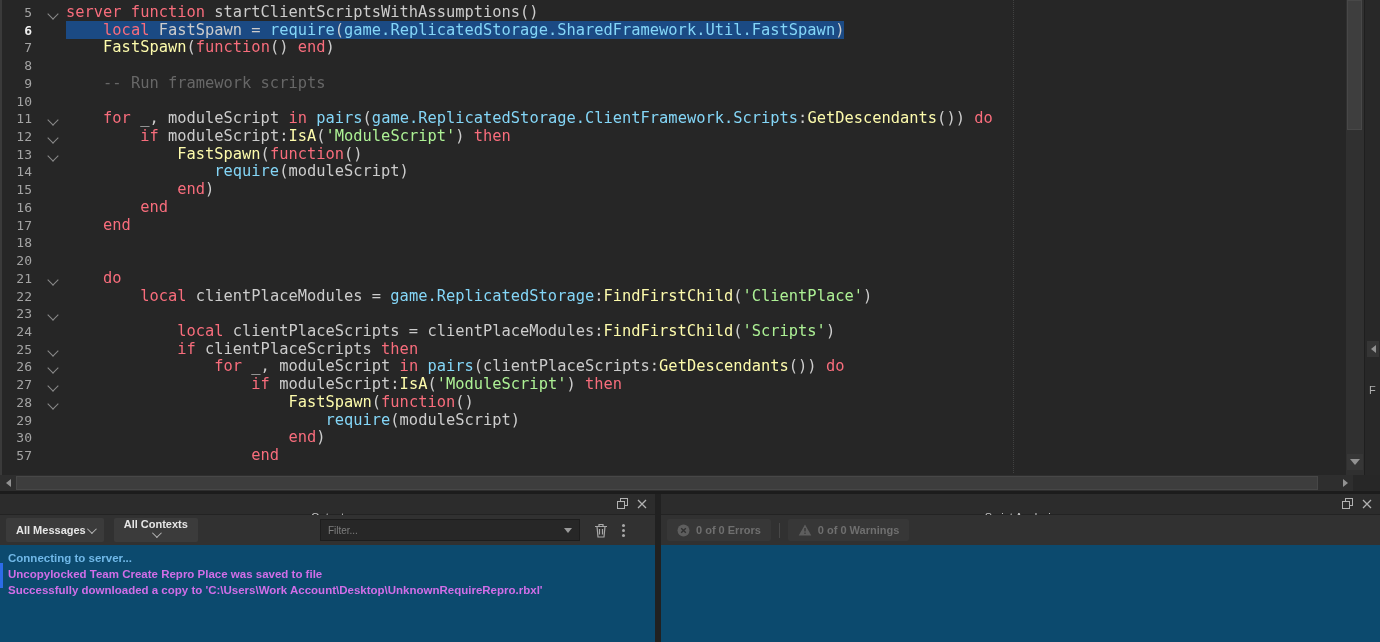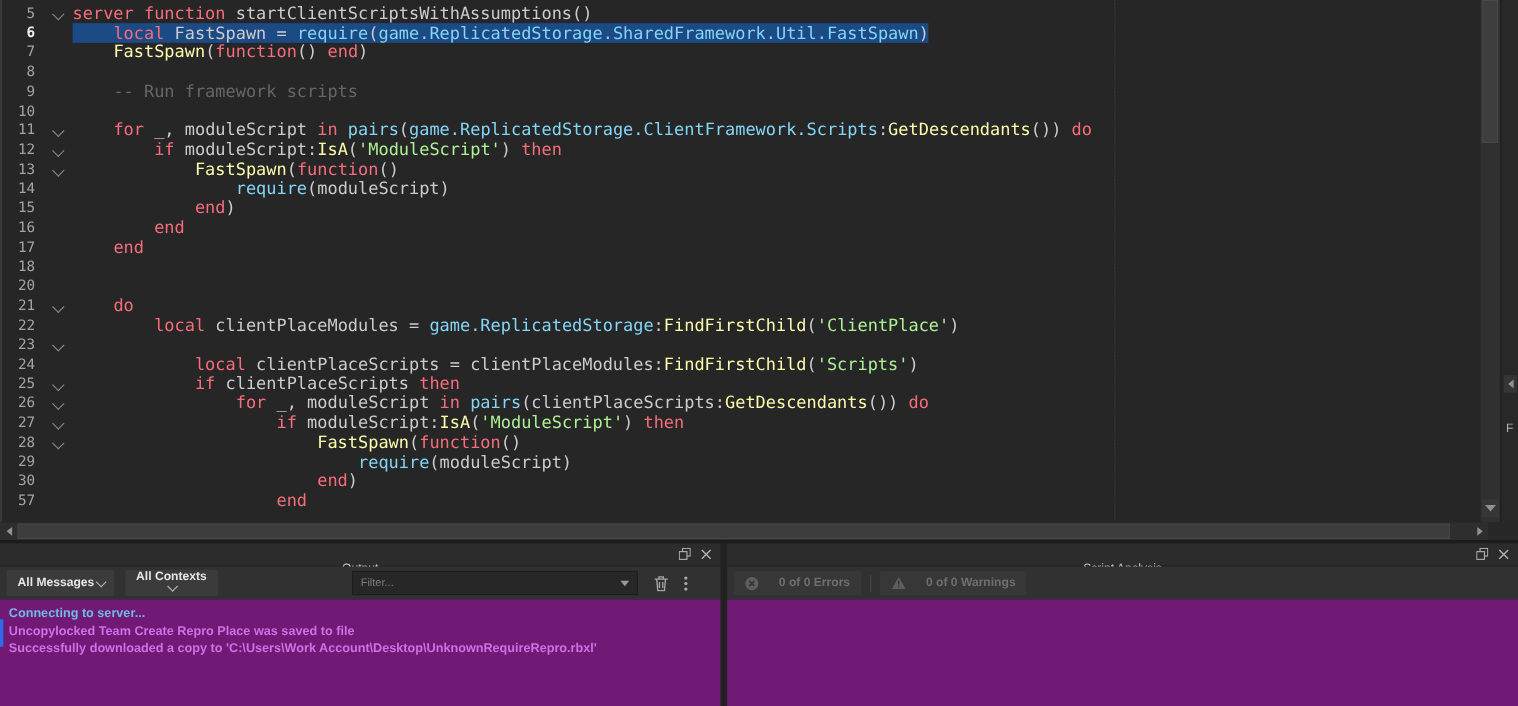--- a/index.html
+++ b/index.html
@@ -47,21 +47,21 @@
   
   #dock{position:absolute;left:0;top:494px;width:1380px;height:148px;background:#212121;}
   .panel{position:absolute;top:0;height:148px;display:flex;flex-direction:column;}
   #output-panel{left:0;width:655px;}
   #script-analysis-panel{left:661px;width:719px;}
   .panel-titlebar{position:relative;flex:none;height:20px;background:#2c2c2c;border-bottom:1px solid #232323;}
   .panel-title{position:absolute;left:0;right:0;top:17px;text-align:center;color:#c9c9c9;font-size:11px;}
   .titlebar-icons{position:absolute;right:8px;top:4px;display:flex;gap:9px;align-items:center;}
   .icon-btn{display:inline-flex;align-items:center;justify-content:center;cursor:default;}
   .panel-toolbar{flex:none;height:30px;background:#313131;display:flex;align-items:center;position:relative;}
-  .panel-content{flex:1;background:#701a75;position:relative;overflow:hidden;}
+  .panel-content{flex:1;background:#0c4a6e;position:relative;overflow:hidden;}
 
   
   .dd{display:flex;align-items:center;gap:1px;height:24px;padding:0 10px;margin-left:6px;background:#3b3b3b;
       border:none;border-radius:2px;color:#e6e6e6;font-size:11px;font-weight:bold;font-family:"Liberation Sans",sans-serif;}
   .dd .chev-sm{display:inline-block;width:6px;height:6px;border-right:1.4px solid #b5b5b5;border-bottom:1.4px solid #b5b5b5;transform:rotate(45deg) translateY(-2px);}
   .dd+.dd{margin-left:10px;flex-direction:column;}
   .filter-combo{margin-left:122px;width:260px;height:22px;background:#272727;border:1px solid #1d1d1d;box-sizing:border-box;display:flex;align-items:center;}
   .filter-combo input{flex:1;background:transparent;border:none;outline:none;color:#bdbdbd;font-size:10px;padding:0 7px;font-family:"Liberation Sans",sans-serif;}
   .filter-combo input::placeholder{color:#7d7d7d;}
   .combo-arrow{width:0;height:0;border-left:4px solid transparent;border-right:4px solid transparent;border-top:5px solid #9a9a9a;margin-right:7px;}
@@ -69,21 +69,21 @@
   .kebab{width:3px;height:3px;background:#a8a8a8;border-radius:50%;box-shadow:0 5px 0 #a8a8a8,0 -5px 0 #a8a8a8;display:inline-block;}
 
   
   #messages{padding:5px 0 0 8px;}
   .msg{font-size:11.5px;font-weight:bold;line-height:16px;white-space:nowrap;}
   .msg-info{color:var(--c-msg-info);}
   .msg-system{color:var(--c-msg-system);}
   .accent-strip{position:absolute;left:0;top:18px;width:3px;height:25px;background:var(--c-accent);}
 
   
-  .sa-btn{display:flex;align-items:center;gap:18px;height:22px;padding:0 10px;margin-left:6px;background:#373737;
+  .sa-btn{display:flex;align-items:center;gap:6px;height:22px;padding:0 10px;margin-left:6px;background:#373737;
           border:none;border-radius:2px;color:#6f6f6f;font-size:11px;font-weight:bold;font-family:"Liberation Sans",sans-serif;}
   .sa-divider{width:1px;height:15px;background:#484848;margin-left:8px;}
   .sa-btn+ .sa-divider{margin-left:8px;}
   .sa-divider+.sa-btn{margin-left:8px;}
 </style>
 </head>
 <body>
 
 <div id="app">
 

